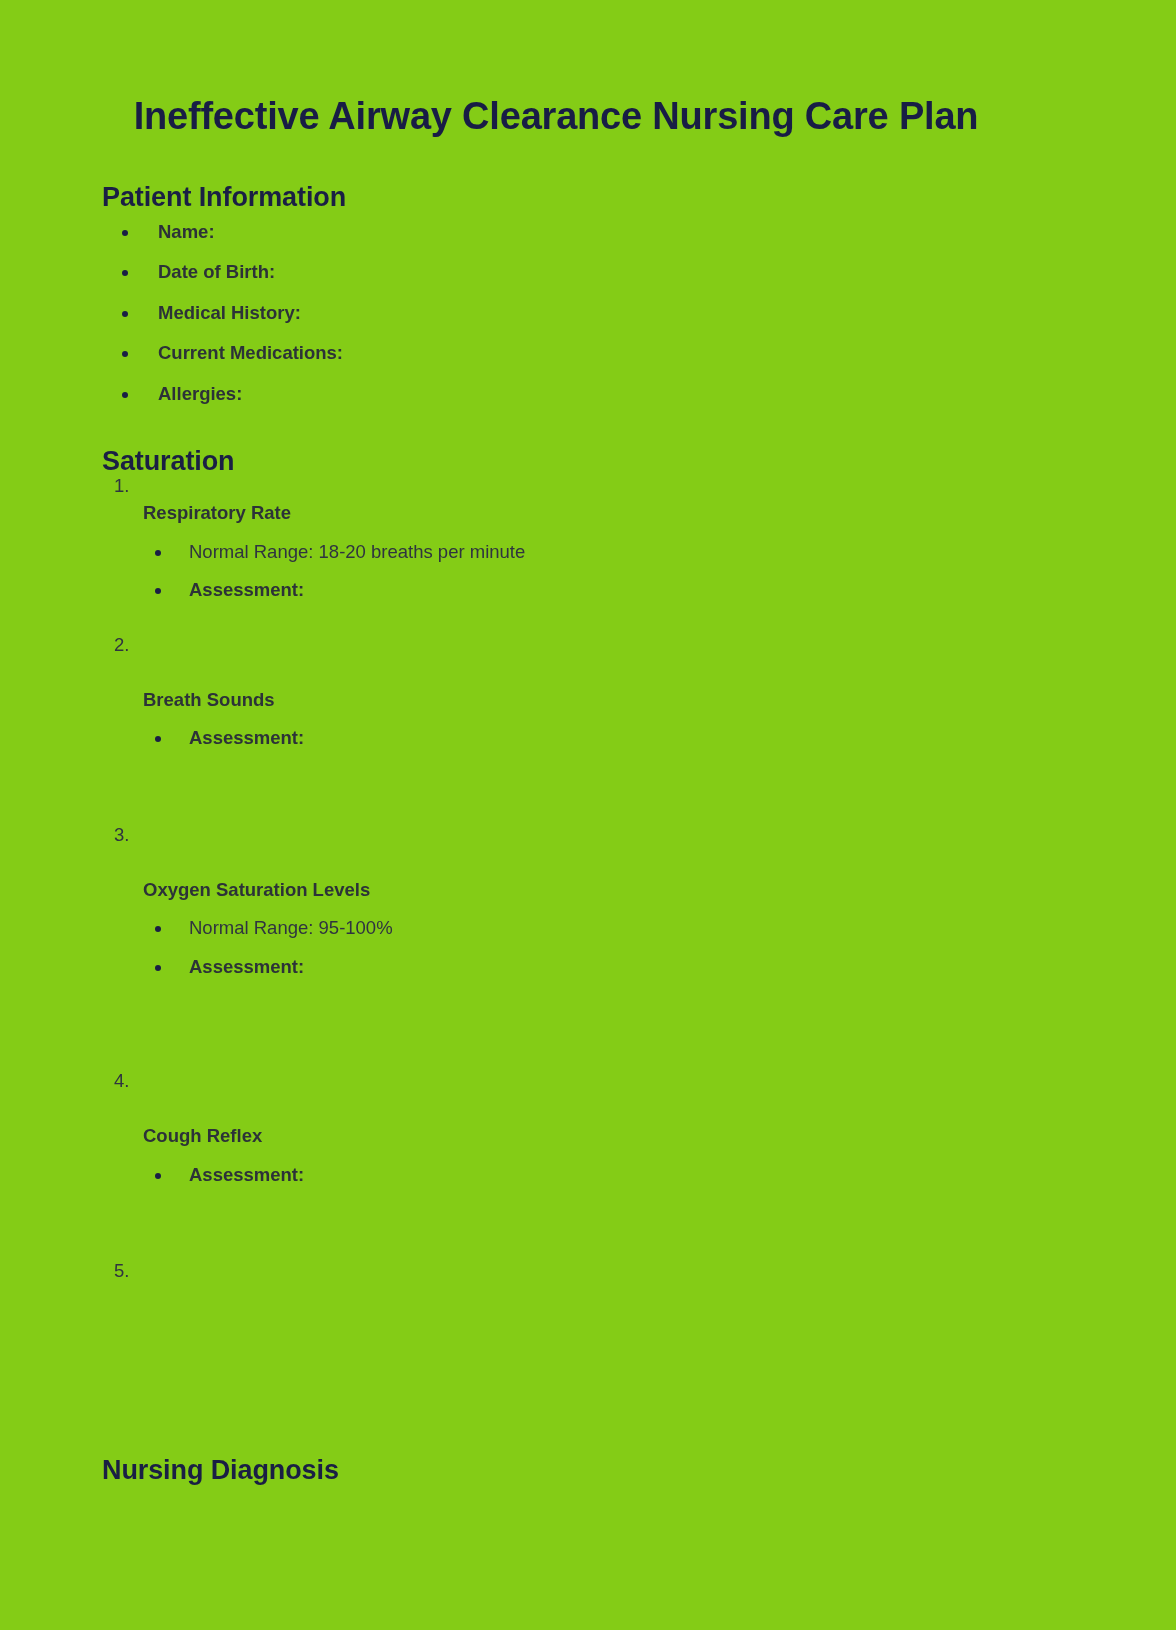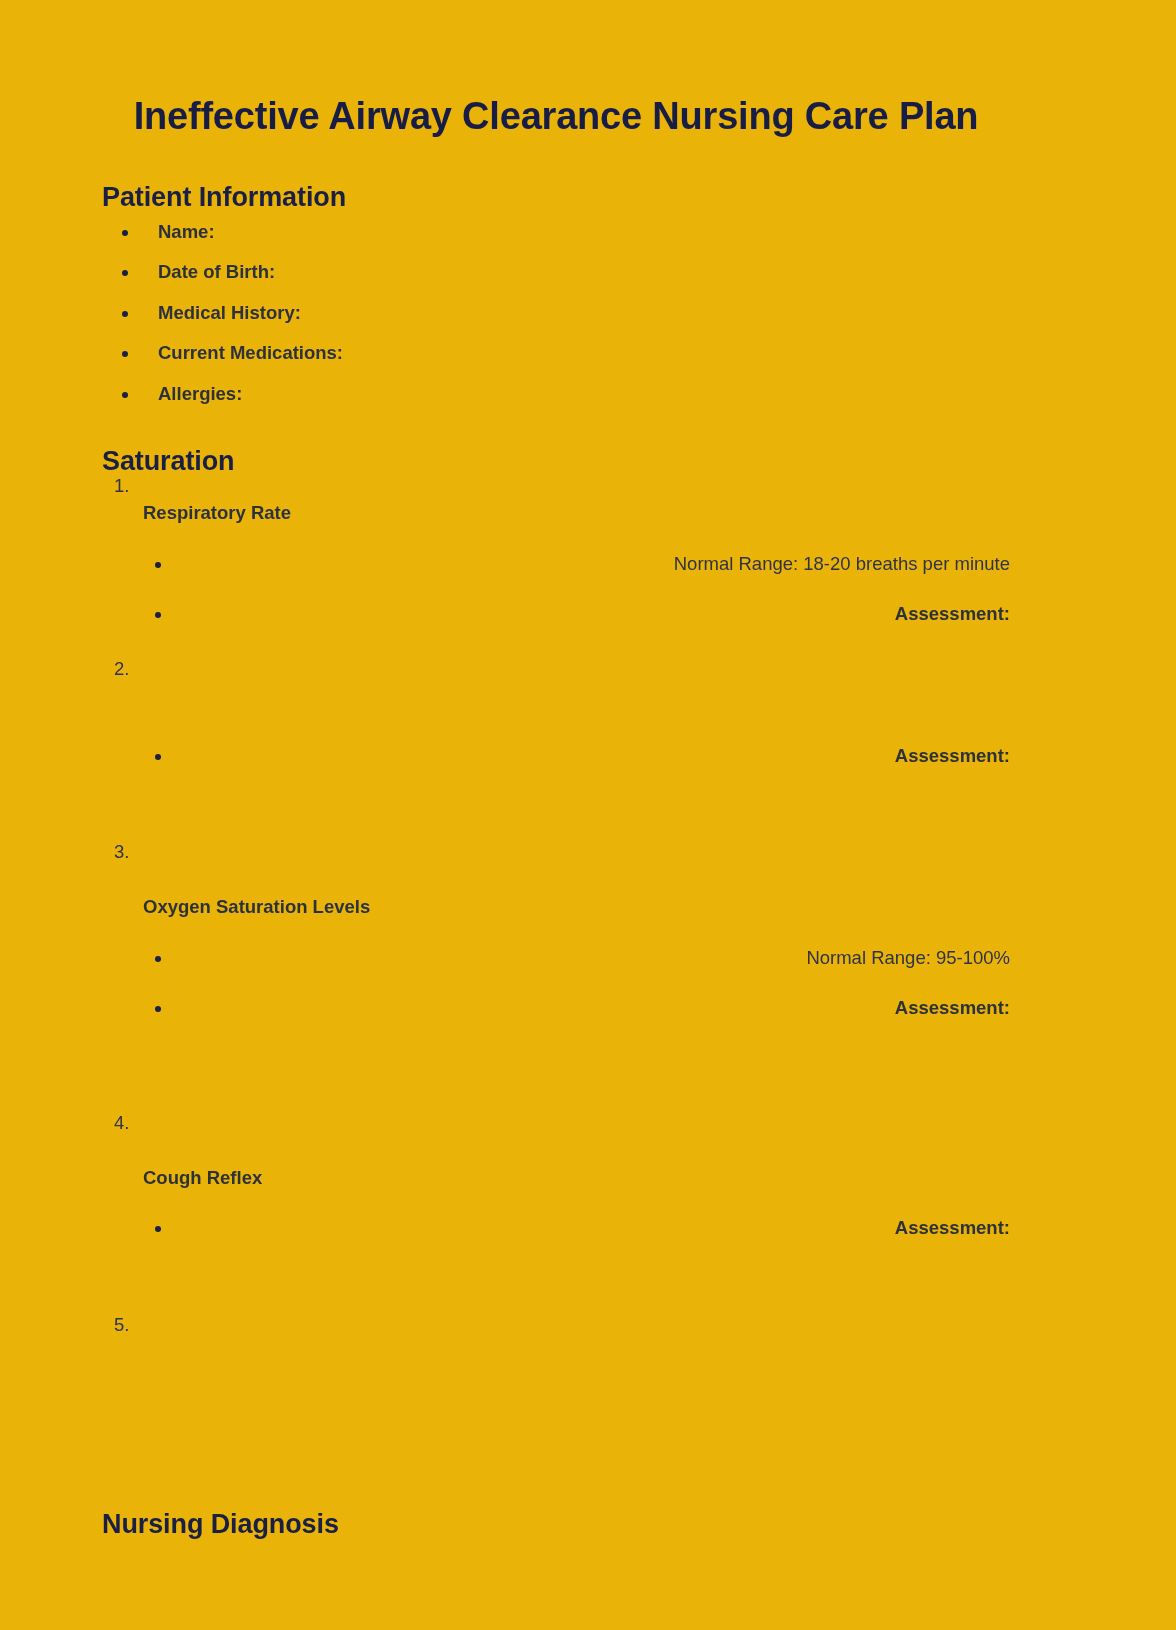--- a/index.html
+++ b/index.html
@@ -11,21 +11,21 @@
     width: 1176px;
     height: 1630px;
     font-family: "Liberation Sans", sans-serif;
     -webkit-font-smoothing: antialiased;
     overflow: hidden;
   }
   .page {
     position: relative;
     width: 1176px;
     height: 1630px;
-    background: #eab308;
+    background: #84cc16;
     box-sizing: border-box;
   }
   .content {
     position: absolute;
     left: 102px;
     top: 0;
     width: 908px;
   }
 
   
@@ -116,23 +116,22 @@
     list-style: none;
     margin: 0;
     padding: 0;
   }
   ul.subbullets > li {
     position: relative;
     padding-left: 46px;
     font-size: 18.5px;
     color: #2f3440;
     line-height: 1;
-    margin-top: 32px;
+    margin-top: 20px;
     font-weight: normal;
-    text-align: right;
   }
   ul.subbullets > li.bold {
     font-weight: bold;
     color: #2c3238;
   }
   ul.subbullets > li::before {
     content: "";
     position: absolute;
     left: 12px;
     top: 7px;
@@ -173,20 +172,21 @@
       <li class="li-1">
         <span class="item-label">Respiratory Rate</span>
         <ul class="subbullets">
           <li>Normal Range: 18-20 breaths per minute</li>
           <li class="bold">Assessment:</li>
         </ul>
         <span class="fill-space fill-sm"></span>
       </li>
 
       <li class="li-n">
+        <span class="item-label">Breath Sounds</span>
         <ul class="subbullets">
           <li class="bold">Assessment:</li>
         </ul>
         <span class="fill-space fill-md"></span>
       </li>
 
       <li class="li-n">
         <span class="item-label">Oxygen Saturation Levels</span>
         <ul class="subbullets">
           <li>Normal Range: 95-100%</li>

